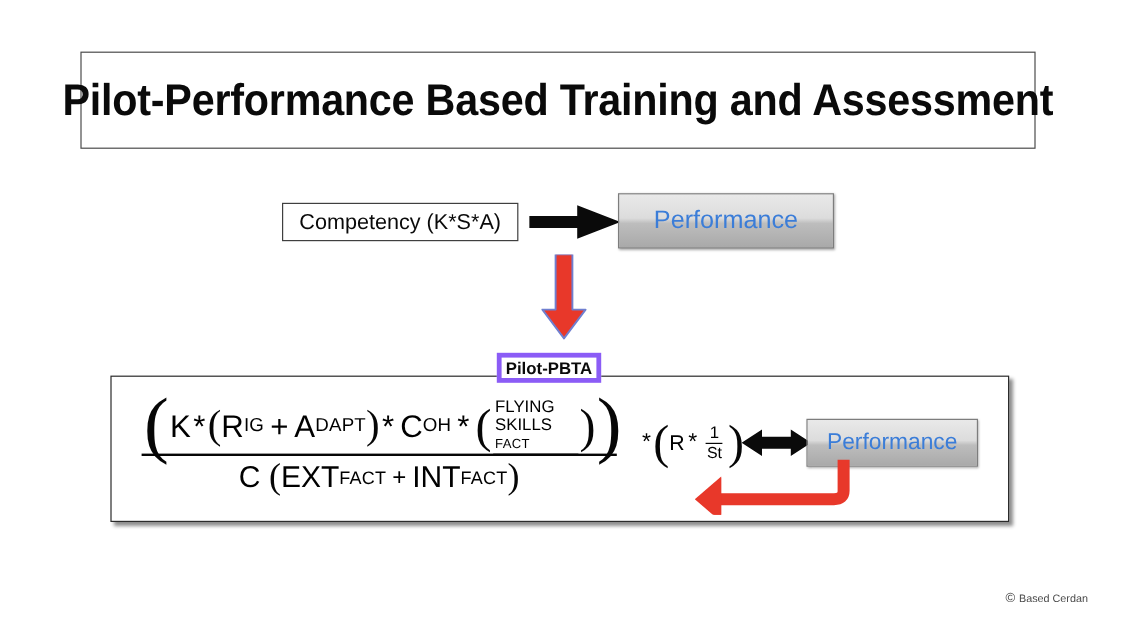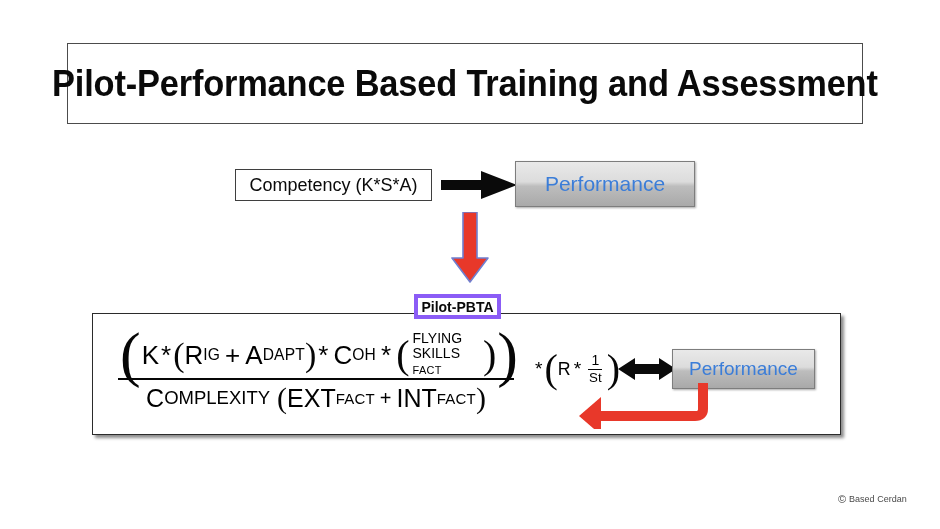--- a/index.html
+++ b/index.html
@@ -312,21 +312,20 @@
       <span class="paren" style="font-size:40px;">(</span>
       <span id="fs-fraction">
         <span id="fs-num"><span>FLYING SKILLS</span> <span class="fs-sub">FACT</span></span>
       </span>
       <span class="paren" style="font-size:40px;">)</span>
       <span class="paren" style="font-size:62px;margin-left:1px;">)</span>
     </div>
     <div id="frac-bar"></div>
     <div id="denominator-line">
       <span>C</span>
-        <span class="sc-small">OMPLEXITY</span>
       <span style="width:7px;display:inline-block;"></span>
       <span class="paren" style="font-size:30px;">(</span>
       <span>EXT</span>
         <span class="sub">FACT</span>
       <span class="op" style="padding:0 5px;font-size:0.8em;">+</span>
       <span>INT</span>
         <span class="sub">FACT</span>
       <span class="paren" style="font-size:30px;">)</span>
     </div>
   </div>

